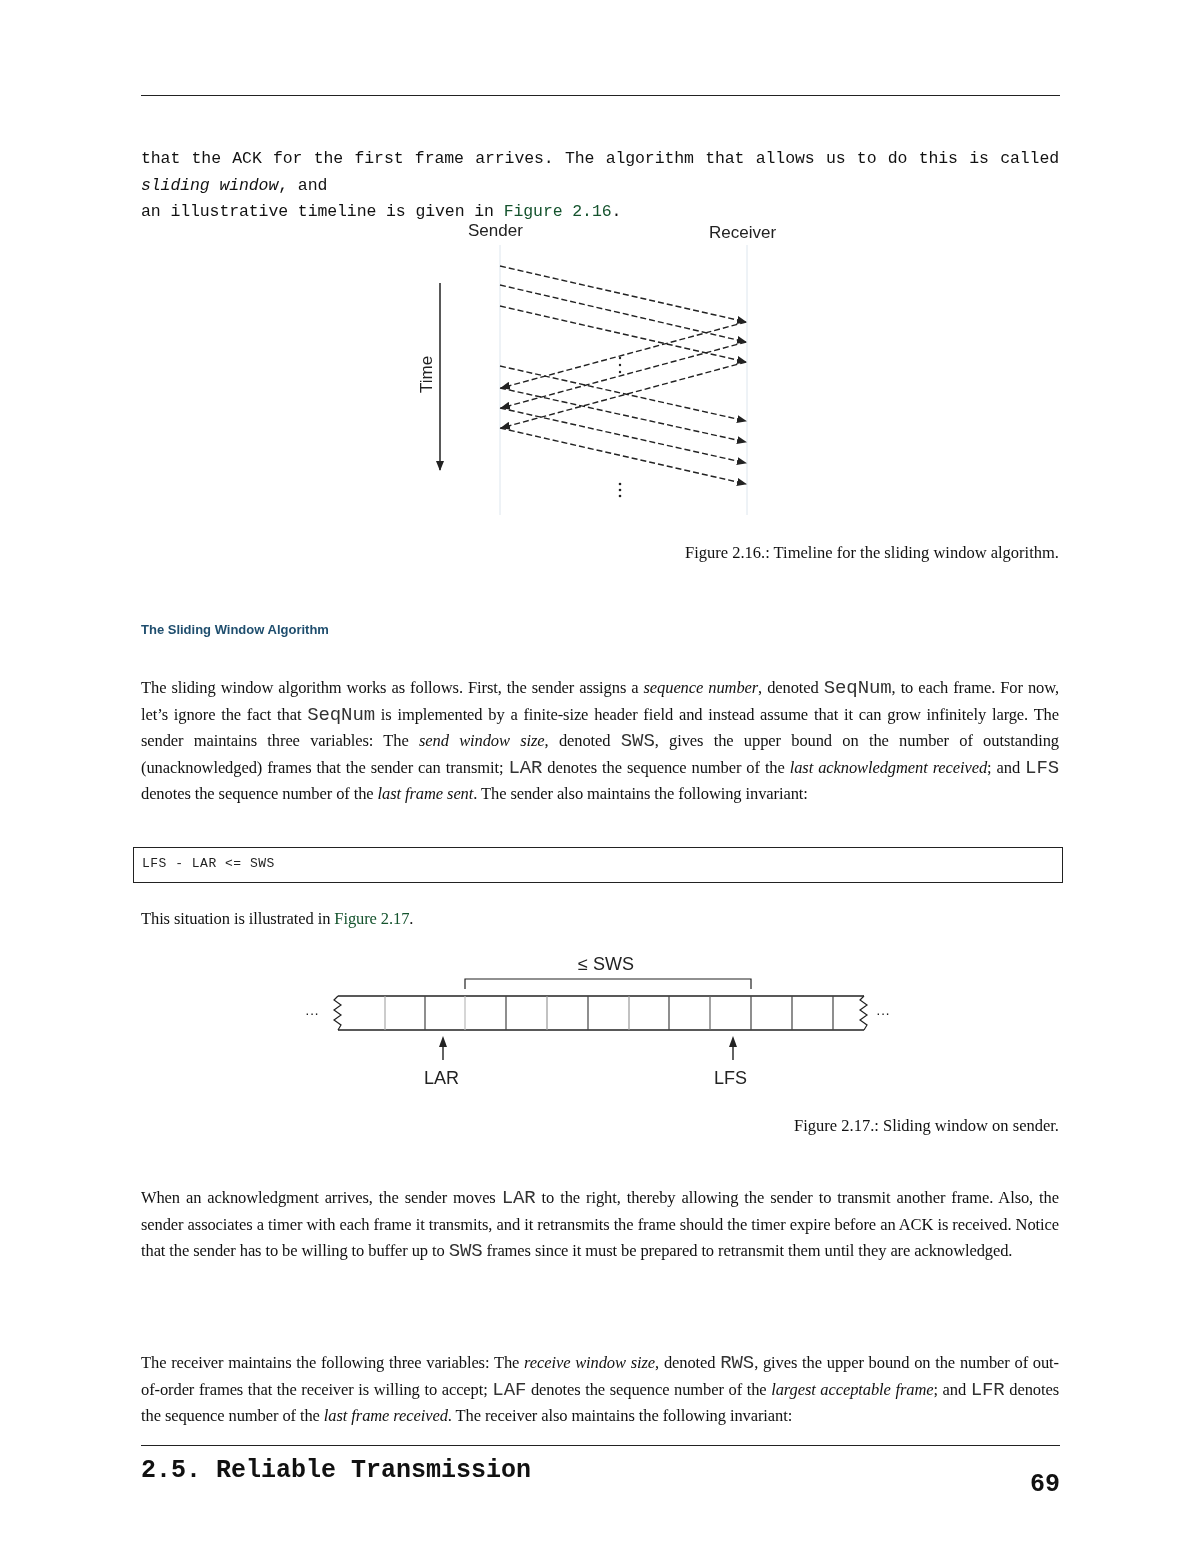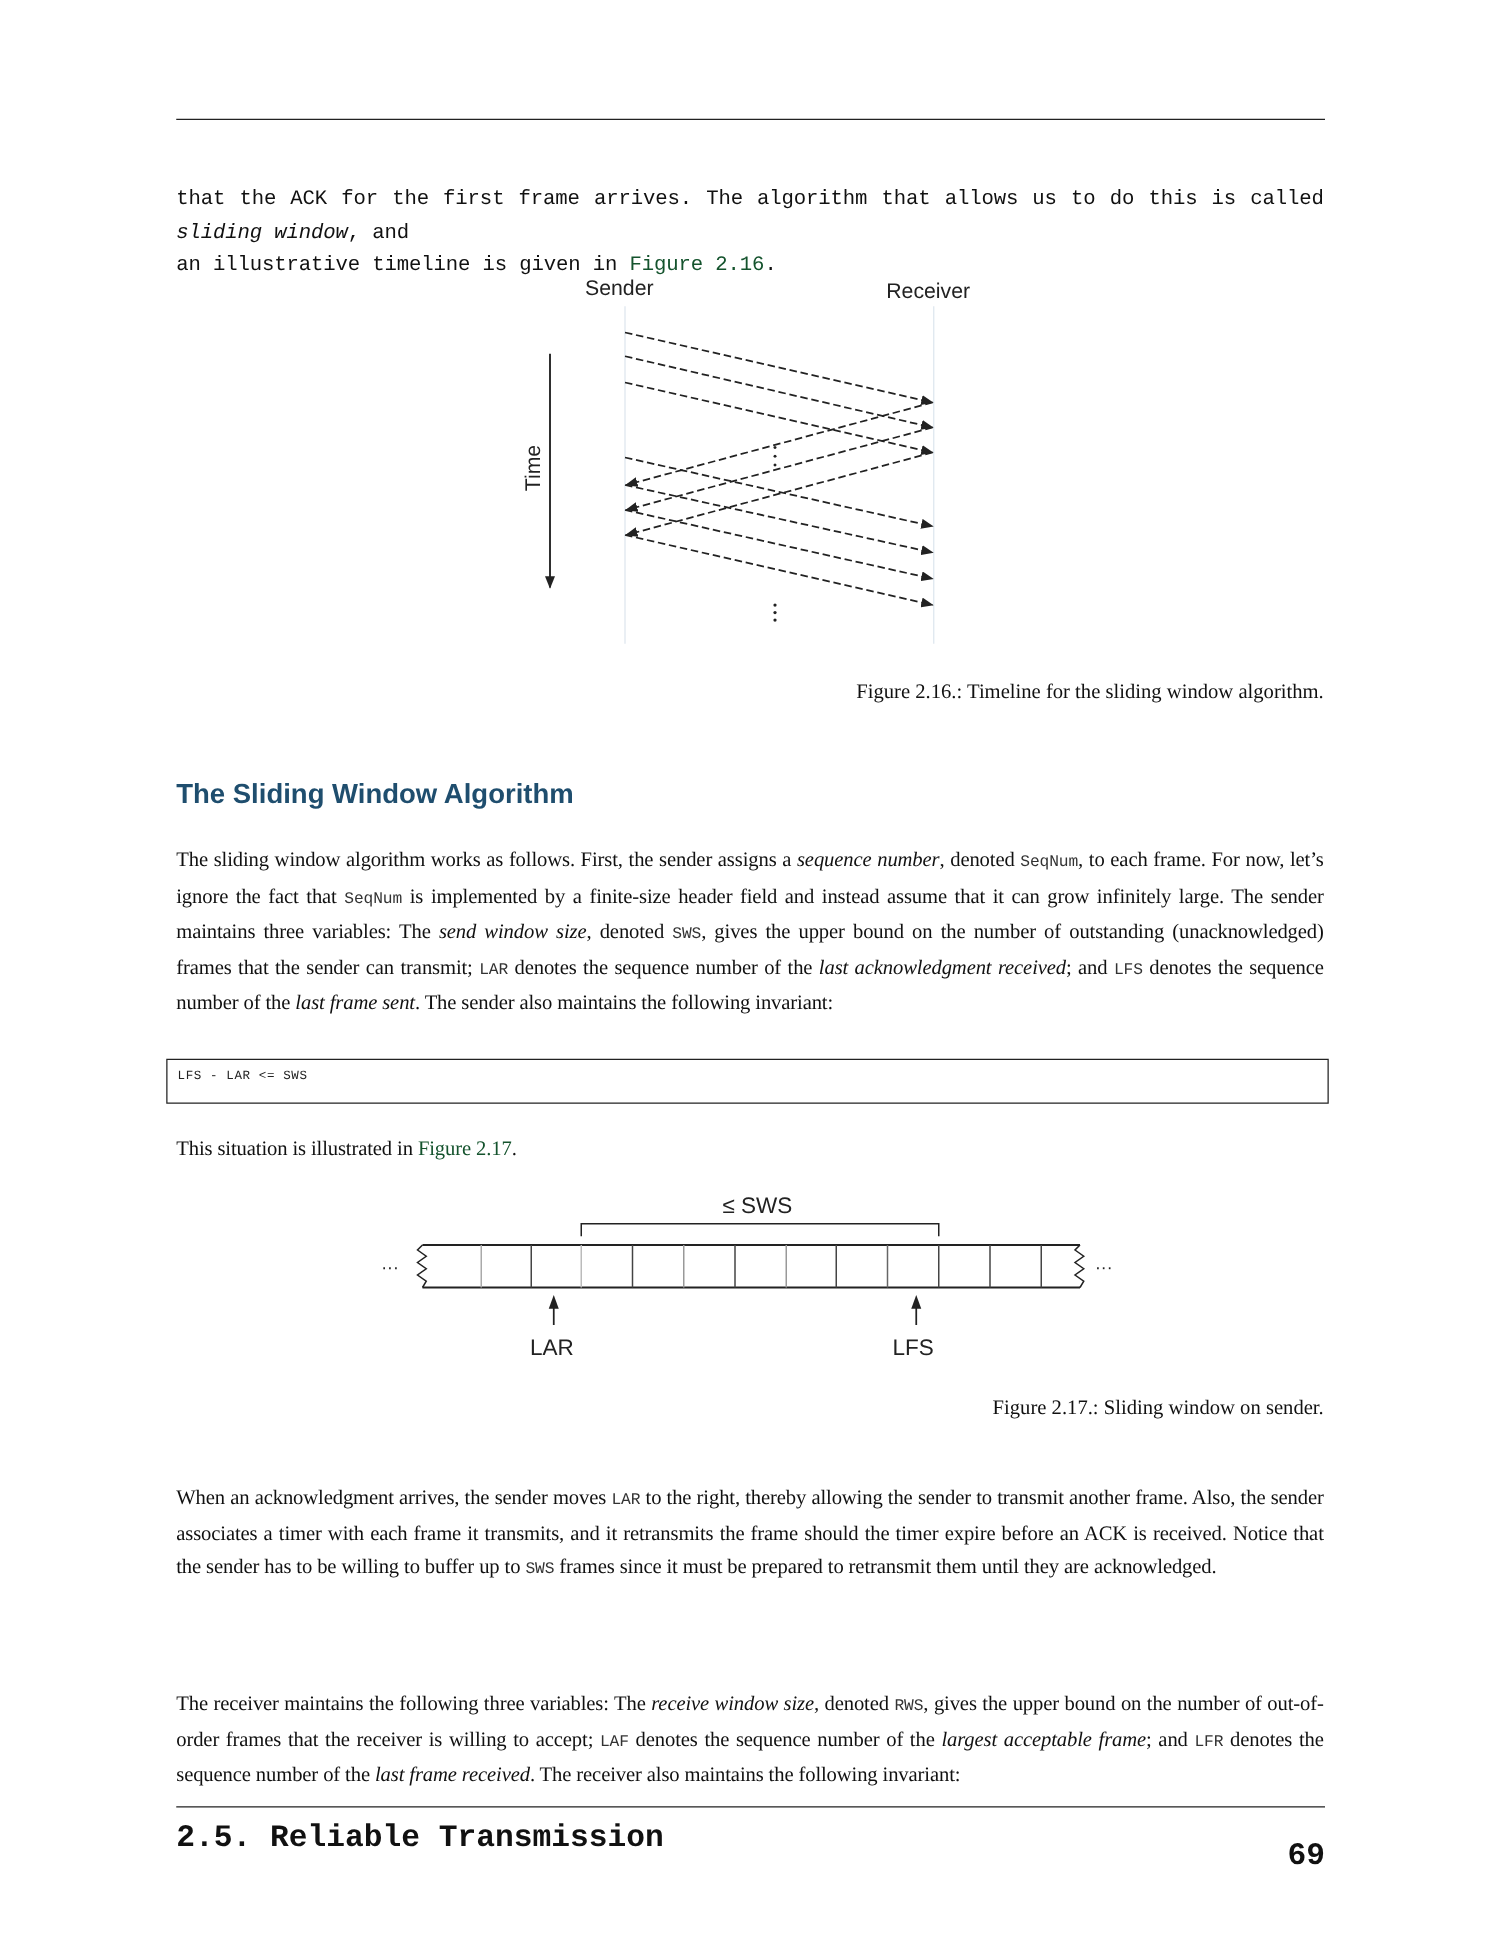--- a/index.html
+++ b/index.html
@@ -2,30 +2,30 @@
 <html><head>
 <meta charset="utf-8">
 <style>
   html, body { margin: 0; padding: 0; background: #ffffff; }
   body { width: 1200px; height: 1553px; position: relative; overflow: hidden;
          font-family: "DejaVu Serif", "Liberation Serif", serif; color: #111; }
   .rule { position: absolute; left: 141px; width: 919px; height: 0; border-top: 1.5px solid #222; }
   .para { position: absolute; left: 141px; width: 918px; font-size: 16.5px; line-height: 26.5px;
           text-align: justify; font-family: "Liberation Serif", serif; letter-spacing: -0.1px; }
   .para em { font-style: italic; }
-  .mono { font-family: "Liberation Mono", monospace; font-size: 13px; color: #333; }
+  .mono { font-family: "Liberation Mono", monospace; font-size: 19px; color: #333; }
   .link { color: #14532d; }
   .caption { position: absolute; left: 141px; width: 918px; text-align: right; font-size: 16.5px;
              font-family: "Liberation Serif", serif; }
   .heading { position: absolute; left: 141px; font-family: "Liberation Sans", sans-serif; font-weight: bold;
-             font-size: 22px; color: #1f4e6e; }
+             font-size: 13px; color: #1f4e6e; }
   .codebox { position: absolute; left: 133px; width: 930px; height: 36px; border: 1.5px solid #222;
              box-sizing: border-box; }
   .codebox span { position: absolute; left: 8px; top: 8px; font-family: "Liberation Mono", monospace;
-                  font-size: 10px; color: #222; letter-spacing: 0.5px; }
+                  font-size: 13px; color: #222; letter-spacing: 0.5px; }
   .footer { position: absolute; left: 141px; width: 919px; top: 1456px; font-family: Liberation Mono, monospace;
             font-weight: bold; font-size: 25px; }
   .footer .pg { position: absolute; right: 0; top: 0; margin-top: 14px; }
   svg text { font-family: "Liberation Sans", sans-serif; }
 </style>
 </head>
 <body>
 
 <div class="rule" style="top:95px;"></div>
 

